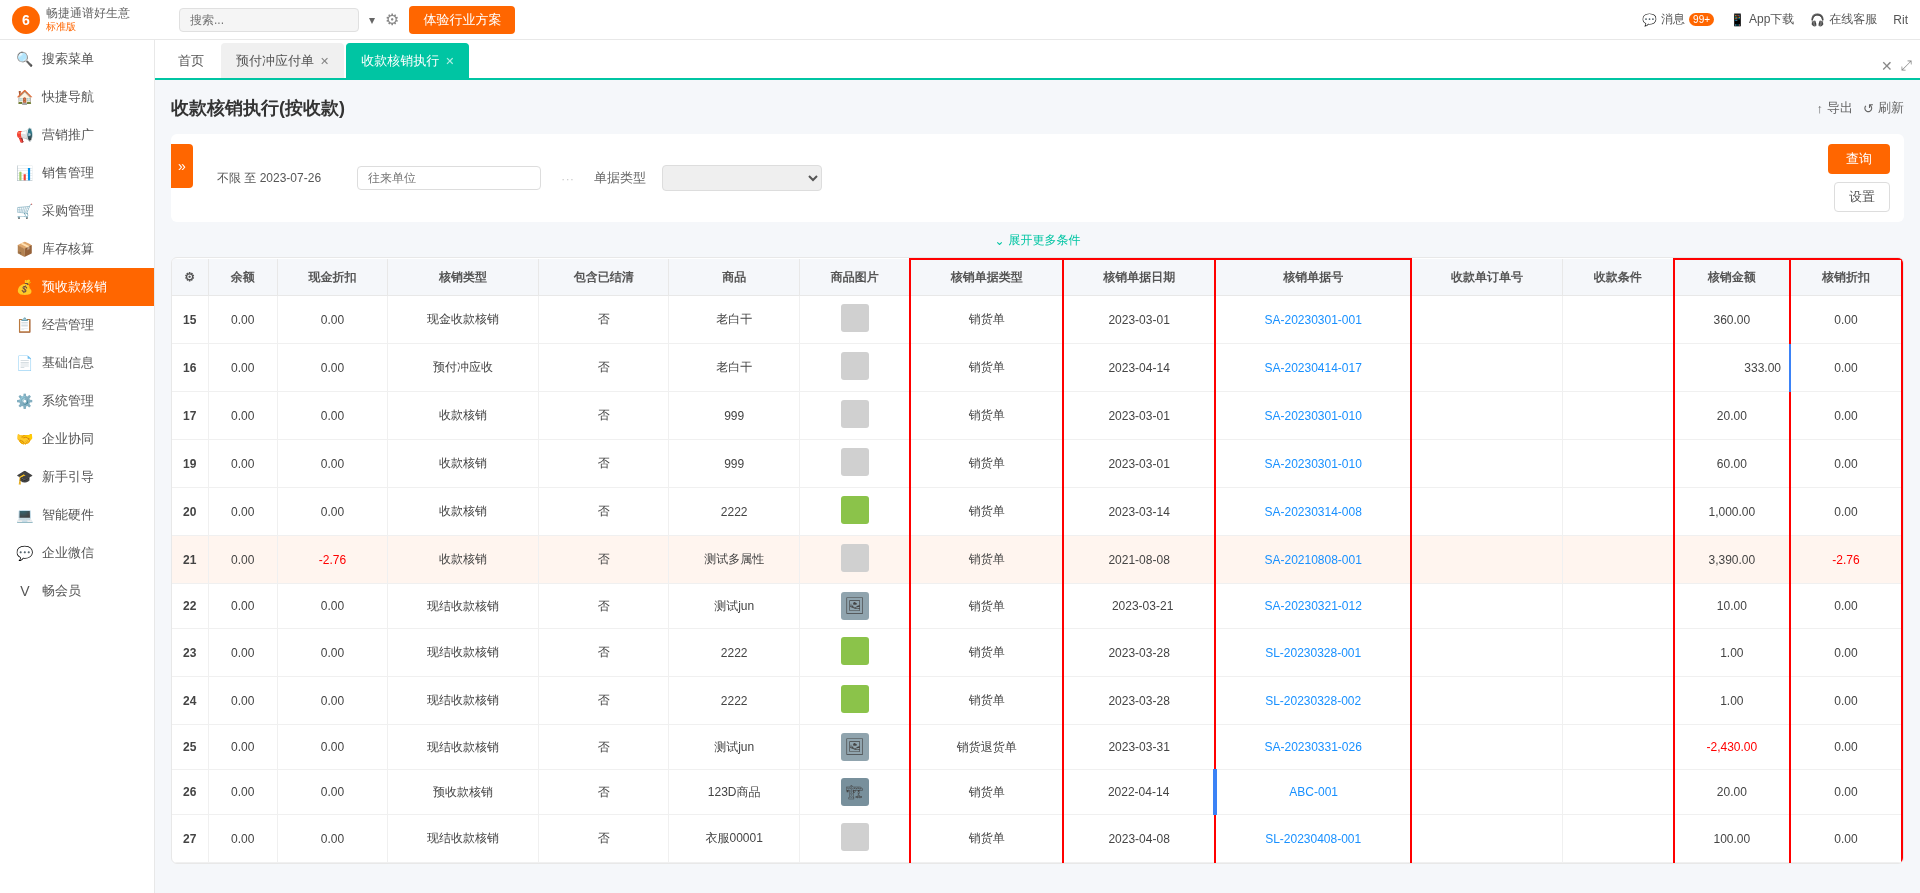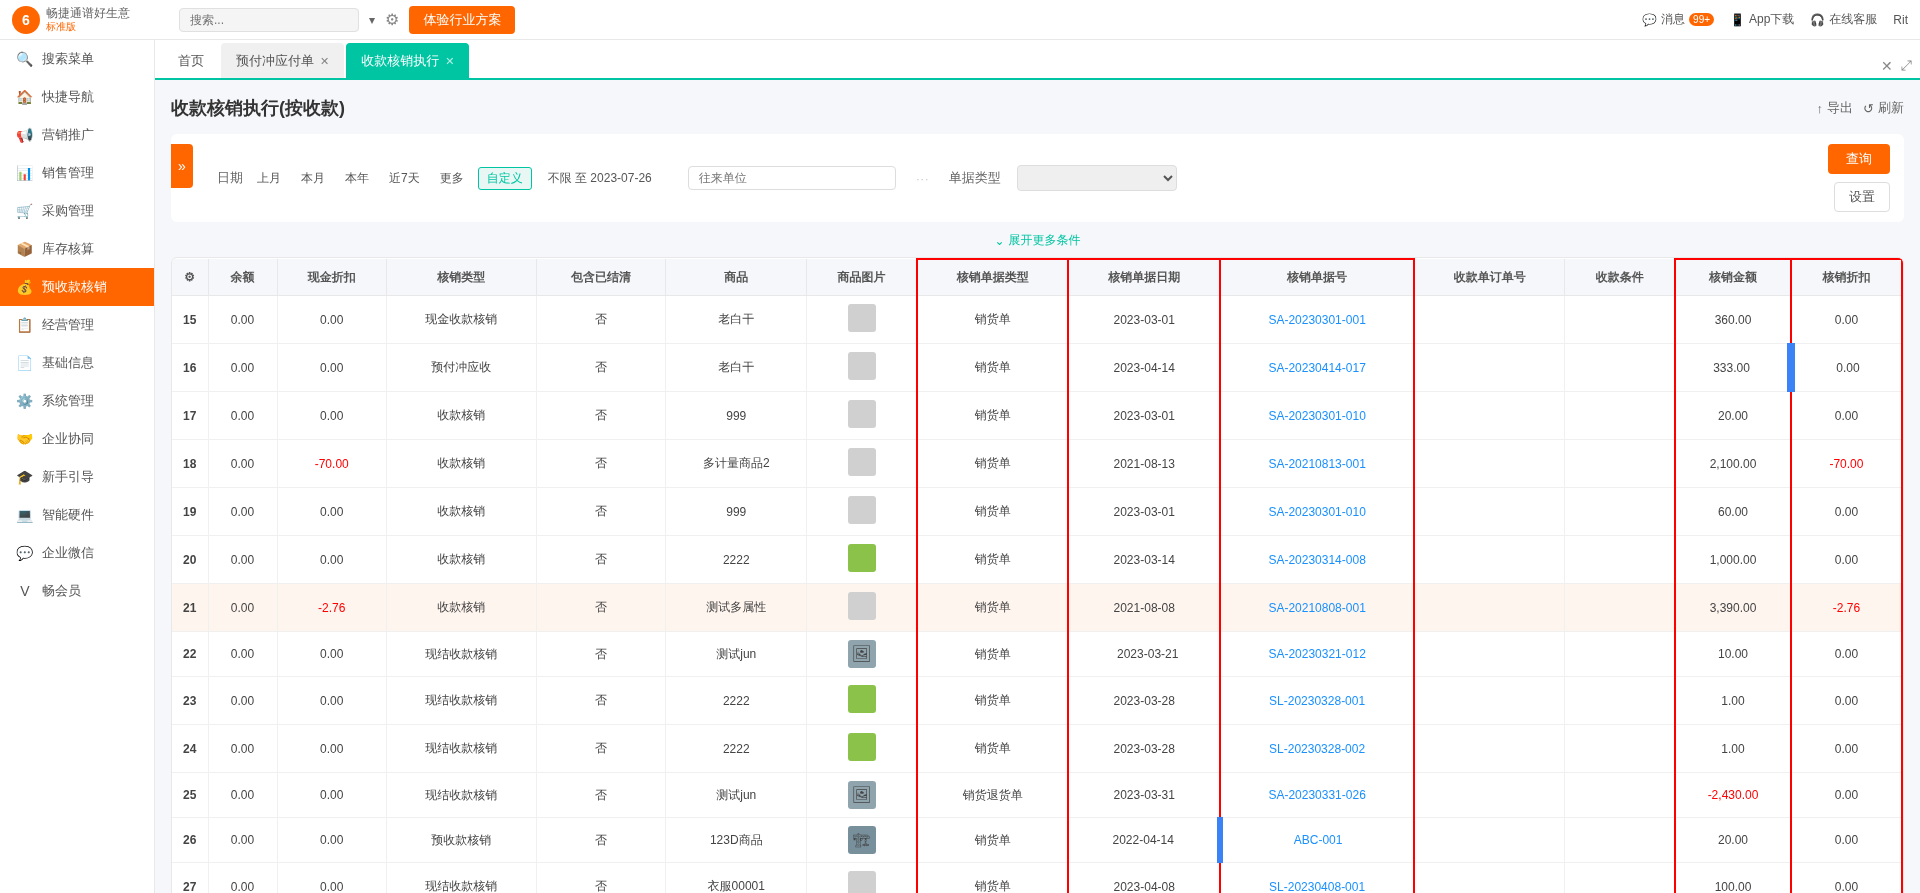--- a/index.html
+++ b/index.html
@@ -49,21 +49,21 @@
     
     .filter-bar { background: #fff; border-radius: 6px; padding: 10px 14px; margin-bottom: 10px; display: flex; align-items: center; gap: 16px; flex-wrap: wrap; }
     .filter-section { display: flex; align-items: center; gap: 8px; }
     .filter-label { color: #666; font-size: 13px; }
     .filter-btn { border: none; background: none; cursor: pointer; color: #555; font-size: 12px; padding: 2px 6px; }
     .filter-date-range { color: #555; font-size: 12px; }
     .custom-btn { background: #e8f7f4; color: #00c5a3; border: 1px solid #00c5a3; border-radius: 3px; padding: 2px 8px; font-size: 12px; cursor: pointer; }
     .expand-btn { display: flex; align-items: center; gap: 4px; color: #00c5a3; font-size: 12px; cursor: pointer; border: none; background: none; }
     .query-btn { background: #f60; color: #fff; border: none; border-radius: 4px; padding: 6px 18px; cursor: pointer; font-size: 13px; margin-left: auto; }
     .settings-btn { border: 1px solid #ddd; background: #fff; color: #555; border-radius: 4px; padding: 5px 14px; cursor: pointer; font-size: 13px; display: block; margin-top: 4px; margin-left: auto; }
-    .filter-input { border: 1px solid #ddd; border-radius: 4px; padding: 4px 10px; font-size: 12px; color: #555; width: 208px; }
+    .filter-input { border: 1px solid #ddd; border-radius: 4px; padding: 4px 10px; font-size: 12px; color: #555; width: 184px; }
     .filter-select { border: 1px solid #ddd; border-radius: 4px; padding: 4px 10px; font-size: 12px; color: #555; min-width: 160px; }
     
     
     .orange-expand { background: #f60; border: none; width: 22px; height: 44px; cursor: pointer; display: flex; align-items: center; justify-content: center; color: #fff; font-size: 14px; border-radius: 0 4px 4px 0; align-self: stretch; margin-left: -14px; margin-right: 8px; }
     
     
     .table-container { background: #fff; border-radius: 6px; overflow: hidden; border: 1px solid #e8e8e8; }
     table { width: 100%; border-collapse: collapse; font-size: 12px; }
     thead th { background: #f5f7fa; padding: 9px 8px; text-align: center; font-weight: 600; color: #555; border-bottom: 1px solid #e8e8e8; border-right: 1px solid #e8e8e8; white-space: nowrap; }
     tbody td { padding: 8px 8px; text-align: center; border-bottom: 1px solid #f0f0f0; border-right: 1px solid #f0f0f0; color: #444; }
@@ -215,29 +215,20 @@
           </button>
           <button class="action-btn">
             <span>↺</span>
             <span>刷新</span>
           </button>
         </div>
       </div>
 
       <div class="filter-bar">
         <button class="orange-expand">»</button>
-        <div class="filter-section">
-          <span class="filter-label">日期</span>
-          <button class="filter-btn">上月</button>
-          <button class="filter-btn">本月</button>
-          <button class="filter-btn">本年</button>
-          <button class="filter-btn">近7天</button>
-          <button class="filter-btn">更多</button>
-          <button class="custom-btn">自定义</button>
-        </div>
         <div style="display:flex;flex-direction:column;justify-content:center;">
           <div class="filter-date-range">不限 至 2023-07-26</div>
         </div>
         <input class="filter-input" type="text" style="margin-left: 20px;" placeholder="往来单位">
         <span style="color:#ccc;margin:0 4px;">···</span>
         <span class="filter-label">单据类型</span>
         <select class="filter-select">
           <option></option>
         </select>
         <div class="filter-right-group">
@@ -296,54 +287,38 @@
     <td style="">0.00</td>
     <td style="">预付冲应收</td>
     <td style="">否</td>
     <td style="">老白干</td>
     <td style=""><span style="display:inline-block;width:28px;height:28px;background:#d0d0d0;border-radius:3px;"></span></td>
     <td style="border-left:2px solid red;border-right:2px solid red;">销货单</td>
     <td style="border-left:2px solid red;border-right:2px solid red;">2023-04-14</td>
     <td style="border-left:2px solid red;border-right:2px solid red;"><a class="link-text" href="#">SA-20230414-017</a></td>
     <td style=""></td>
     <td style=""></td>
-    <td style="border-left:2px solid red;border-right:8px solid #3b82f6;">333.00</td>
+    <td style="border-left:2px solid red;border-right:2px solid #3b82f6;text-align:right;">333.00</td>
     <td style="border-left:2px solid red;border-right:2px solid red;">0.00</td>
   </tr>
               <tr>
     <td style="font-weight:bold;">17</td>
     <td style="">0.00</td>
     <td style="">0.00</td>
     <td style="">收款核销</td>
     <td style="">否</td>
     <td style="">999</td>
     <td style=""><span style="display:inline-block;width:28px;height:28px;background:#d0d0d0;border-radius:3px;"></span></td>
     <td style="border-left:2px solid red;border-right:2px solid red;">销货单</td>
     <td style="border-left:2px solid red;border-right:2px solid red;">2023-03-01</td>
     <td style="border-left:2px solid red;border-right:2px solid red;"><a class="link-text" href="#">SA-20230301-010</a></td>
     <td style=""></td>
     <td style=""></td>
     <td style="border-left:2px solid red;border-right:2px solid red;">20.00</td>
     <td style="border-left:2px solid red;border-right:2px solid red;">0.00</td>
-  </tr>
-              <tr>
-    <td style="font-weight:bold;">18</td>
-    <td style="">0.00</td>
-    <td style="color:red;">-70.00</td>
-    <td style="">收款核销</td>
-    <td style="">否</td>
-    <td style="">多计量商品2</td>
-    <td style=""><span style="display:inline-block;width:28px;height:28px;background:#d0d0d0;border-radius:3px;"></span></td>
-    <td style="border-left:2px solid red;border-right:2px solid red;">销货单</td>
-    <td style="border-left:2px solid red;border-right:2px solid red;">2021-08-13</td>
-    <td style="border-left:2px solid red;border-right:2px solid red;"><a class="link-text" href="#">SA-20210813-001</a></td>
-    <td style=""></td>
-    <td style=""></td>
-    <td style="border-left:2px solid red;border-right:2px solid red;">2,100.00</td>
-    <td style="color:red;border-left:2px solid red;border-right:2px solid red;">-70.00</td>
   </tr>
               <tr>
     <td style="font-weight:bold;">19</td>
     <td style="">0.00</td>
     <td style="">0.00</td>
     <td style="">收款核销</td>
     <td style="">否</td>
     <td style="">999</td>
     <td style=""><span style="display:inline-block;width:28px;height:28px;background:#d0d0d0;border-radius:3px;"></span></td>
     <td style="border-left:2px solid red;border-right:2px solid red;">销货单</td>
@@ -453,21 +428,21 @@
               <tr>
     <td style="font-weight:bold;">26</td>
     <td style="">0.00</td>
     <td style="">0.00</td>
     <td style="">预收款核销</td>
     <td style="">否</td>
     <td style="">123D商品</td>
     <td style=""><span style="display:inline-block;width:28px;height:28px;background:#78909c;border-radius:3px;font-size:14px;text-align:center;line-height:28px;">🏗</span></td>
     <td style="border-left:2px solid red;border-right:2px solid red;">销货单</td>
     <td style="border-left:2px solid red;border-right:2px solid red;">2022-04-14</td>
-    <td style="border-left:6px solid #3b82f6;border-right:2px solid red;"><a class="link-text" href="#">ABC-001</a></td>
+    <td style="border-left:4px solid #3b82f6;border-right:2px solid red;"><a class="link-text" href="#">ABC-001</a></td>
     <td style=""></td>
     <td style=""></td>
     <td style="border-left:2px solid red;border-right:2px solid red;">20.00</td>
     <td style="border-left:2px solid red;border-right:2px solid red;">0.00</td>
   </tr>
               <tr>
     <td style="font-weight:bold;">27</td>
     <td style="">0.00</td>
     <td style="">0.00</td>
     <td style="">现结收款核销</td>

